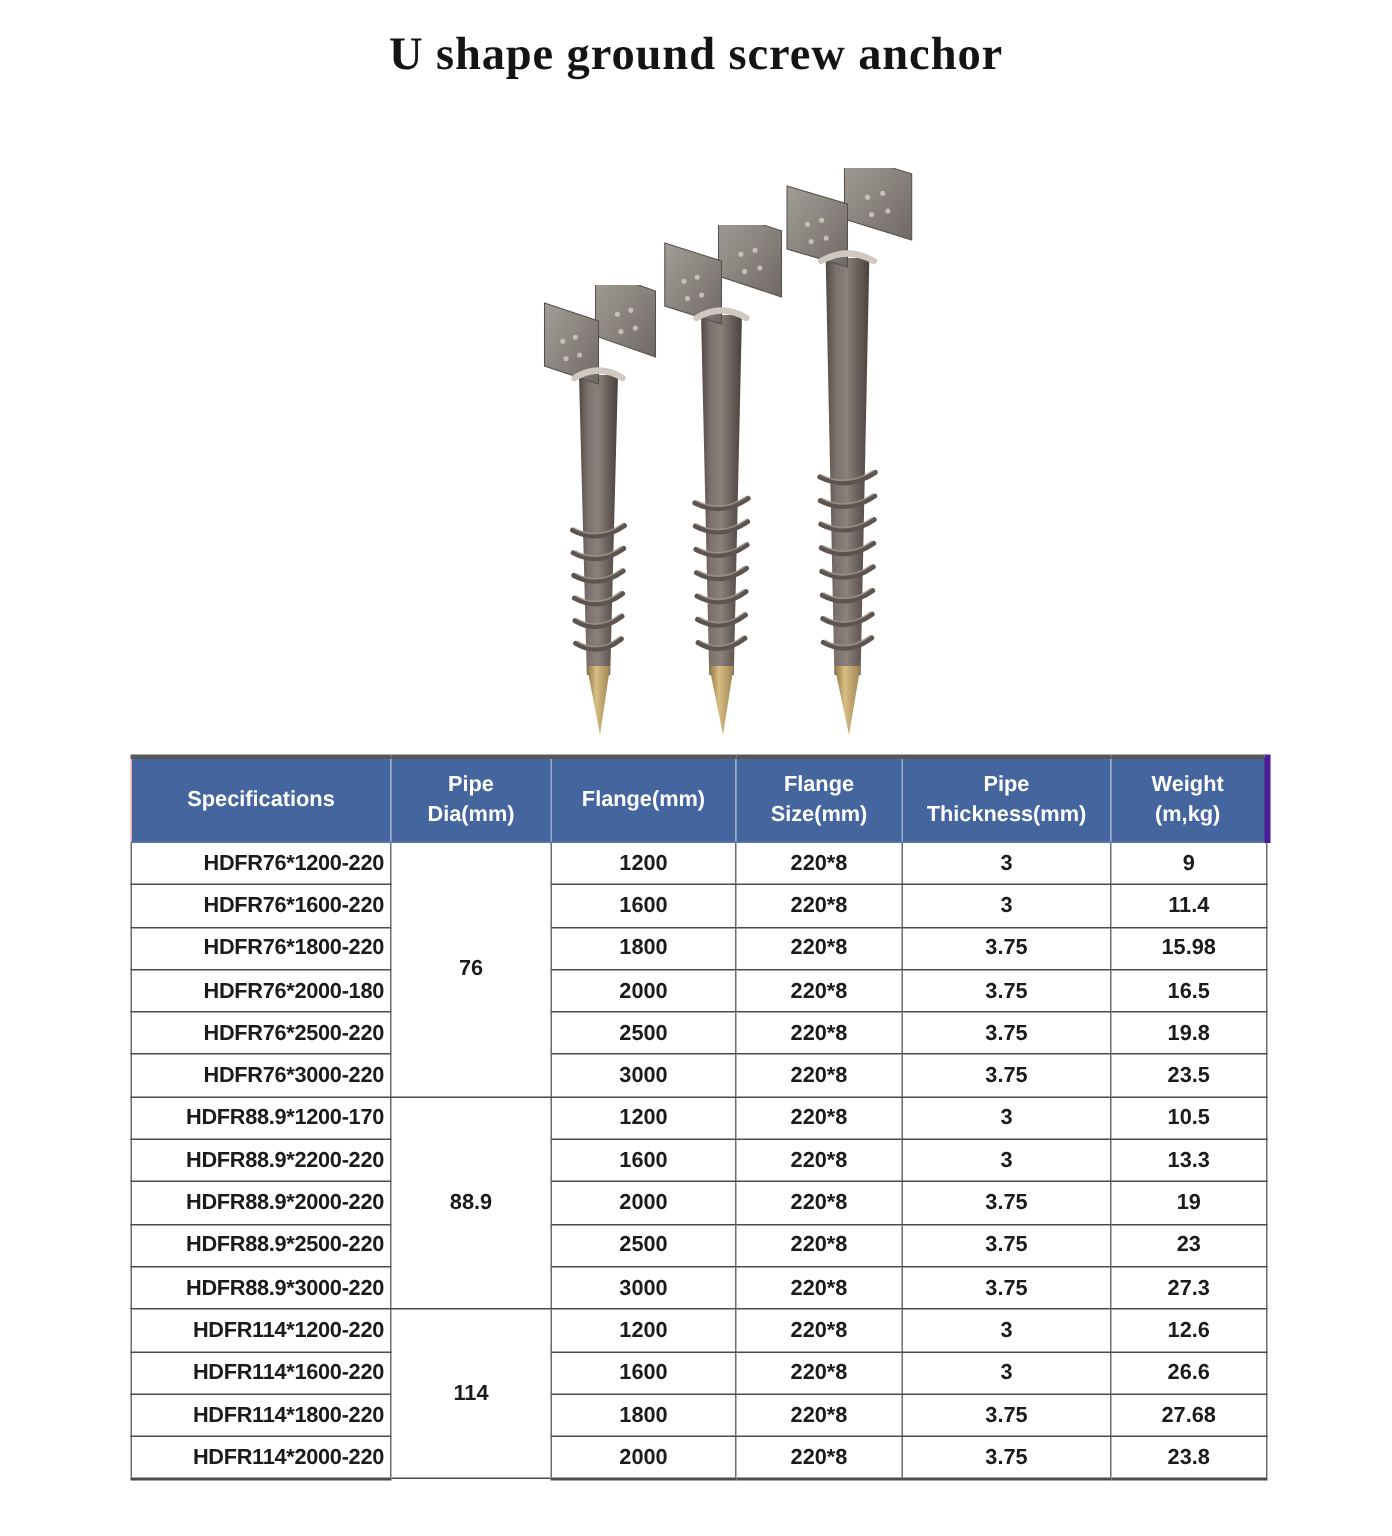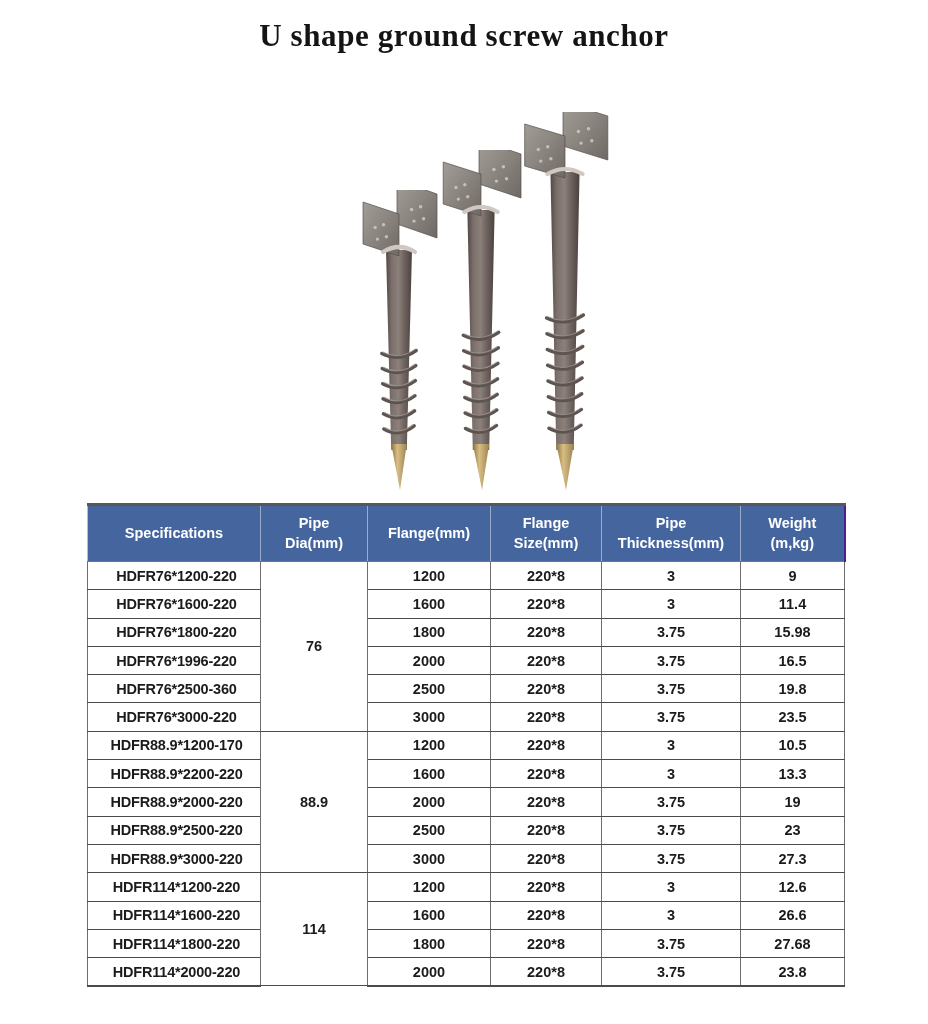--- a/index.html
+++ b/index.html
@@ -66,38 +66,38 @@
     padding: 2px 3px;
     text-align: center;
     vertical-align: middle;
     border-left: 1px solid #9aacc9;
     border-right: 1px solid #9aacc9;
     border-top: 3px solid #575757;
     border-bottom: 1px solid #5c79ac;
     white-space: pre-line;
   }
   table.spec th:first-child { border-left: 1px solid #fca5a5; }
-  table.spec th:last-child  { border-right: 2px solid #4c1d95; }
+  table.spec th:last-child  { border-right: 4px solid #4c1d95; }
 
   table.spec td {
     height: 28.3px;
     padding: 1px 4px;
     text-align: center;
     vertical-align: middle;
     font-weight: bold;
     font-size: 14.5px;
     color: #1b1b1b;
     background: #ffffff;
     border-top: 1px solid #4b4b4b;
     border-bottom: 1px solid #4b4b4b;
     border-left: 1px solid #6d6d6d;
     border-right: 1px solid #6d6d6d;
   }
   table.spec td.spec-name {
-    text-align: center;
+    text-align: right;
     padding-left: 9px;
     letter-spacing: -0.2px;
   }
   table.spec td.dia-cell {
     border-top: 1px solid #4b4b4b;
     border-bottom: 1px solid #4b4b4b;
   }
   table.spec tr:last-child td { border-bottom: 2px solid #4b4b4b; }
 </style>
 </head>
@@ -301,28 +301,28 @@
             <td>11.4</td>
           </tr>
           <tr>
             <td class="spec-name">HDFR76*1800-220</td>
             <td>1800</td>
             <td>220*8</td>
             <td>3.75</td>
             <td>15.98</td>
           </tr>
           <tr>
-            <td class="spec-name">HDFR76*1996-220</td>
+            <td class="spec-name">HDFR76*2000-180</td>
             <td>2000</td>
             <td>220*8</td>
             <td>3.75</td>
             <td>16.5</td>
           </tr>
           <tr>
-            <td class="spec-name">HDFR76*2500-360</td>
+            <td class="spec-name">HDFR76*2500-220</td>
             <td>2500</td>
             <td>220*8</td>
             <td>3.75</td>
             <td>19.8</td>
           </tr>
           <tr>
             <td class="spec-name">HDFR76*3000-220</td>
             <td>3000</td>
             <td>220*8</td>
             <td>3.75</td>

